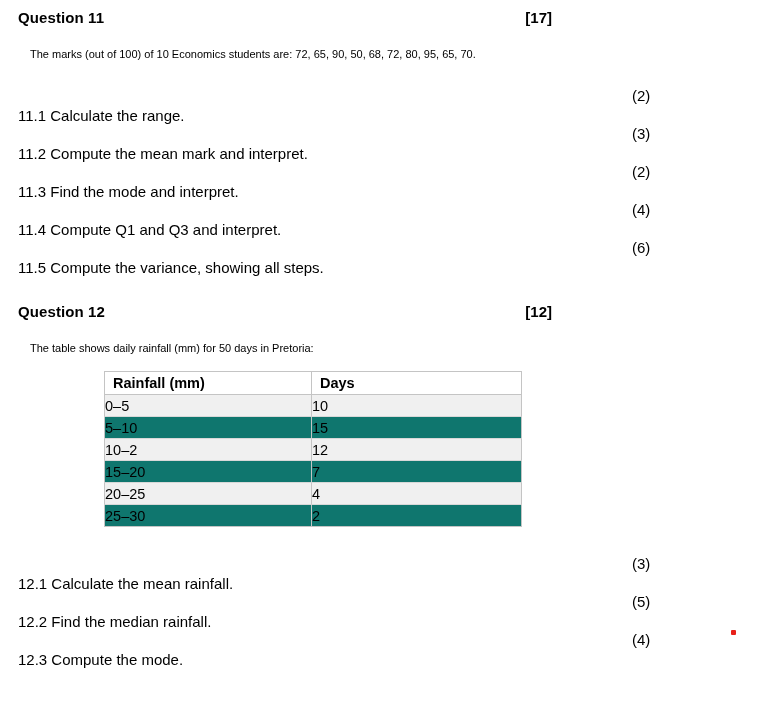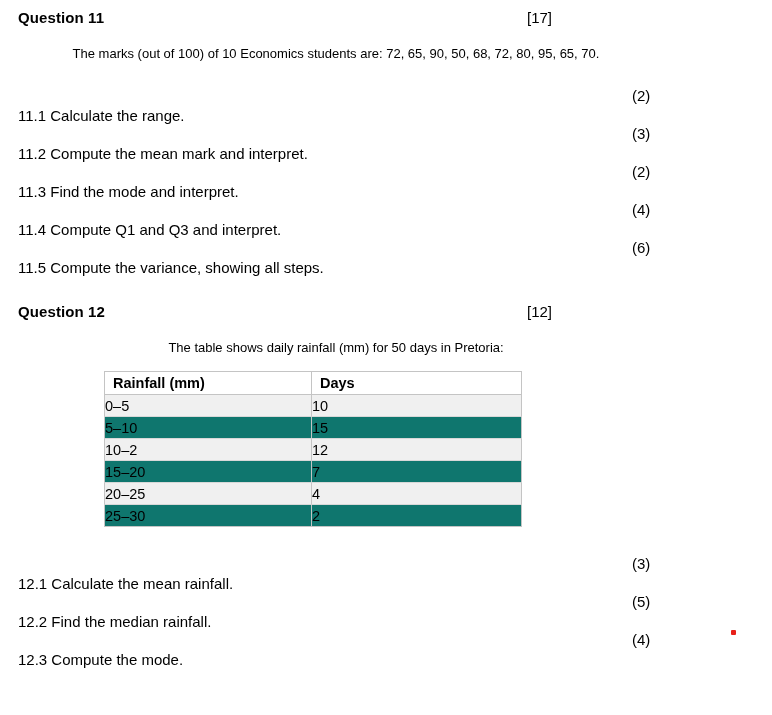--- a/index.html
+++ b/index.html
@@ -32,30 +32,29 @@
     align-items: baseline;
     justify-content: space-between;
   }
   .q-title {
     font-size: 15px;
     font-weight: bold;
     letter-spacing: 0.1px;
   }
   .q-total {
     font-size: 15px;
-    font-weight: normal;
+    font-weight: bold;
     padding-right: 118px;
   }
 
   .q-intro {
-    margin: 0 18px;
-    font-size: 13px;
+    margin: 0 30px;
+    font-size: 11px;
     line-height: 22px;
     max-width: 636px;
-    text-align: center;
   }
 
   .sub-list {
     margin: 0;
     padding: 0;
     list-style: none;
   }
   .sub-item {
     position: relative;
     margin: 0 18px;

